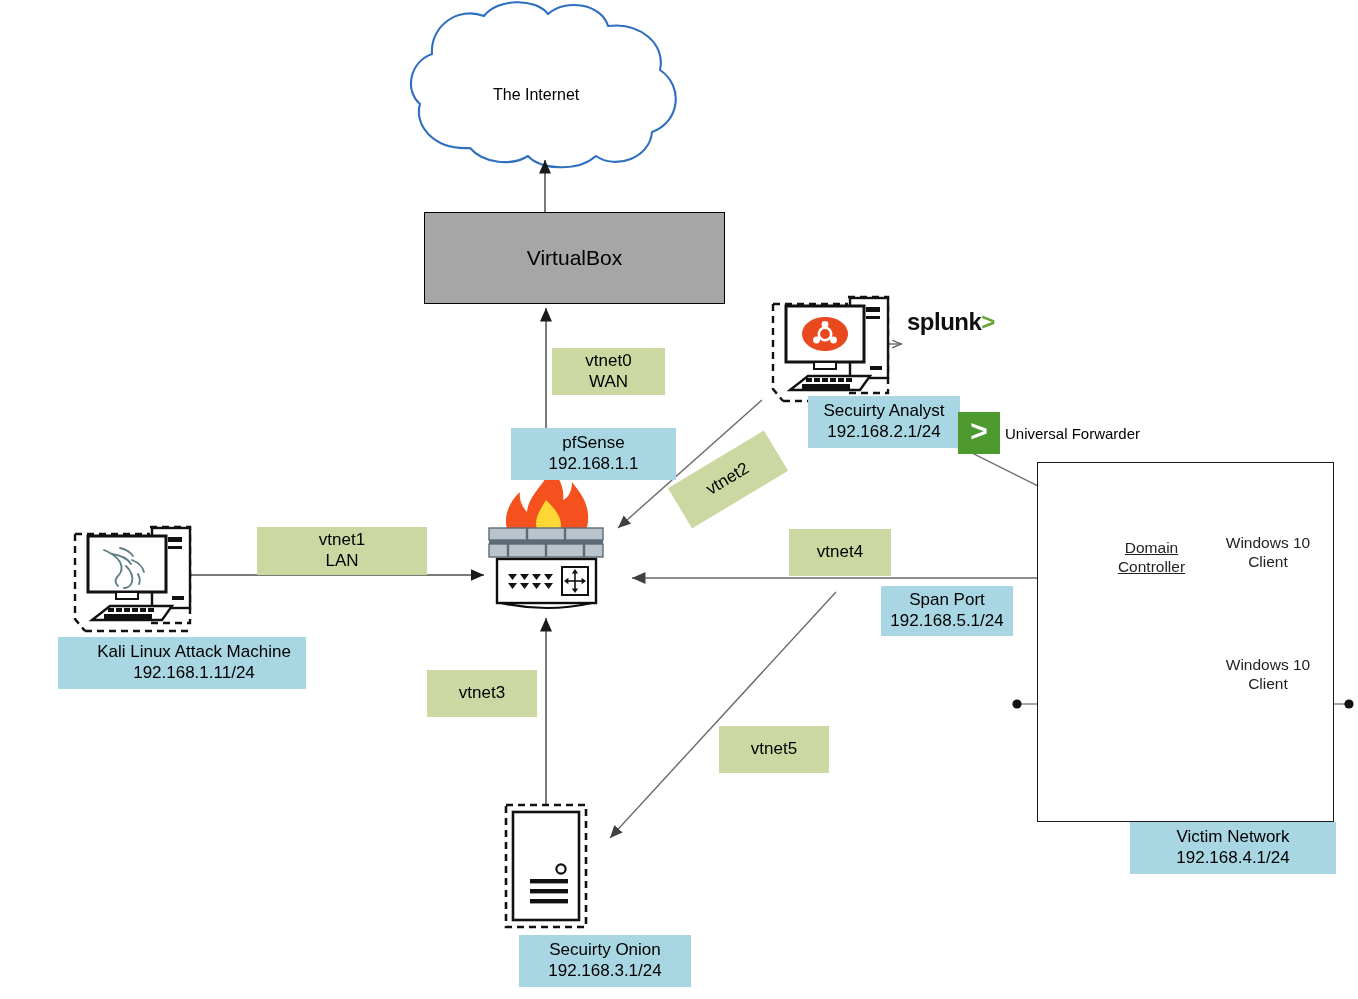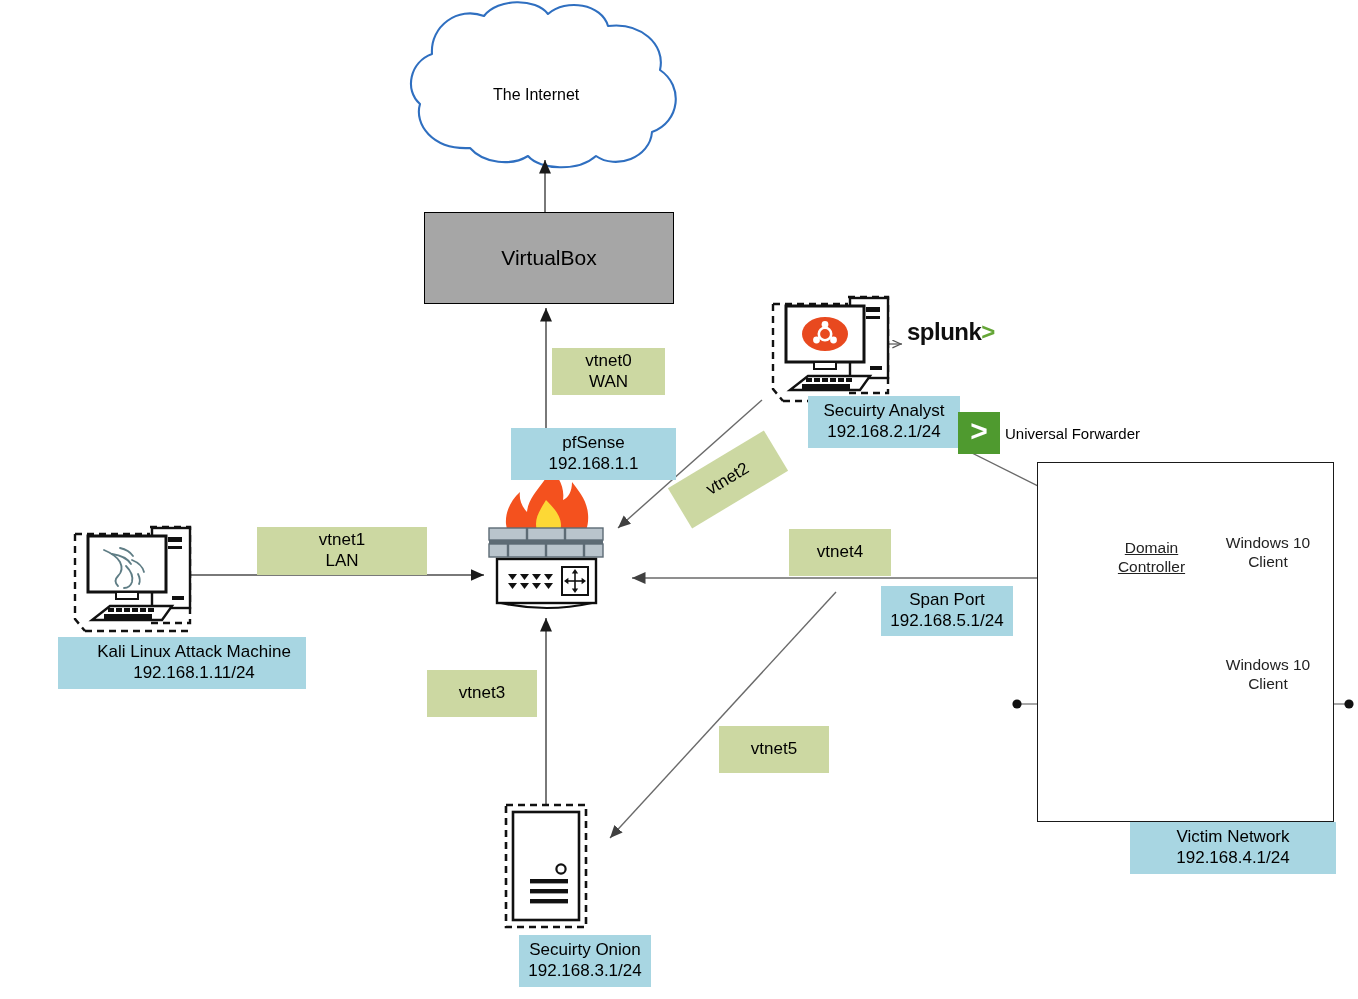--- a/index.html
+++ b/index.html
@@ -353,21 +353,21 @@
       <circle cx="1242" cy="748" r="30" fill="#ffffff" stroke="#d6d6d6" stroke-width="1.6"></circle>
       <path d="M1215 742 q28 -14 54 4 q-26 -6 -54 -4 Z" fill="#8dc63f"></path>
       <path d="M1218 758 q28 12 52 -6 q-24 16 -52 6 Z" fill="#7ab530"></path>
       <ellipse cx="1242" cy="748" rx="27" ry="13" fill="none" stroke="#8dc63f" stroke-width="2.6" transform="rotate(-16 1242 748)"></ellipse>
       <text x="1242" y="755" text-anchor="middle" font-family="Liberation Sans, sans-serif" font-size="15" font-weight="bold" fill="#3a3a3a">DVWA</text>
     </g>
   </svg>
 
   <div class="plain" style="left:493px; top:70px; font-size:16px;margin-top:16px;">The Internet</div>
 
-  <div class="vbox" style="left:424px; top:212px; width:250px; height:92px;">
+  <div class="vbox" style="left:424px; top:212px; width:301px; height:92px;">
     <span>VirtualBox</span>
   </div>
 
   <div class="chip green" style="left:552px; top:348px; width:113px; height:47px;">
     <span class="ln">vtnet0</span>
     <span class="ln">WAN</span>
   </div>
 
   <div class="chip blue" style="left:463px; top:428px; width:165px; height:52px;">
     <span class="ln">pfSense</span>
@@ -382,21 +382,21 @@
   <div class="chip blue" style="left:10px; top:637px; width:248px; height:52px;padding-left:24px;">
     <span class="ln">Kali Linux Attack Machine</span>
     <span class="ln">192.168.1.11/24</span>
   </div>
 
   <div class="chip blue" style="left:760px; top:396px; width:152px; height:52px;">
     <span class="ln">Secuirty Analyst</span>
     <span class="ln">192.168.2.1/24</span>
   </div>
 
-  <div class="splunk" style="left:907px; top:318px;">
+  <div class="splunk" style="left:907px; top:308px;">
     <span>splunk</span><i>&gt;</i>
   </div>
 
   <div class="chip green rot-chip" style="left:672px; top:456px; width:112px; height:47px;">
     <span class="ln">vtnet2</span>
   </div>
 
   <div class="chip green" style="left:427px; top:670px; width:110px; height:47px;">
     <span class="ln">vtnet3</span>
   </div>
@@ -407,21 +407,21 @@
 
   <div class="chip green" style="left:719px; top:726px; width:110px; height:47px;">
     <span class="ln">vtnet5</span>
   </div>
 
   <div class="chip blue" style="left:833px; top:586px; width:132px; height:50px;">
     <span class="ln">Span Port</span>
     <span class="ln">192.168.5.1/24</span>
   </div>
 
-  <div class="chip blue" style="left:471px; top:935px; width:132px; height:52px;">
+  <div class="chip blue" style="left:471px; top:935px; width:172px; height:52px;">
     <span class="ln">Secuirty Onion</span>
     <span class="ln">192.168.3.1/24</span>
   </div>
 
   <div class="uf-box" style="left:958px; top:412px; width:42px; height:42px;">
     <span>&gt;</span>
   </div>
   <div class="plain" style="left:1005px; top:425px;">Universal Forwarder</div>
 
   <div class="netbox" style="left:1037px; top:462px; width:297px; height:360px;"></div>

